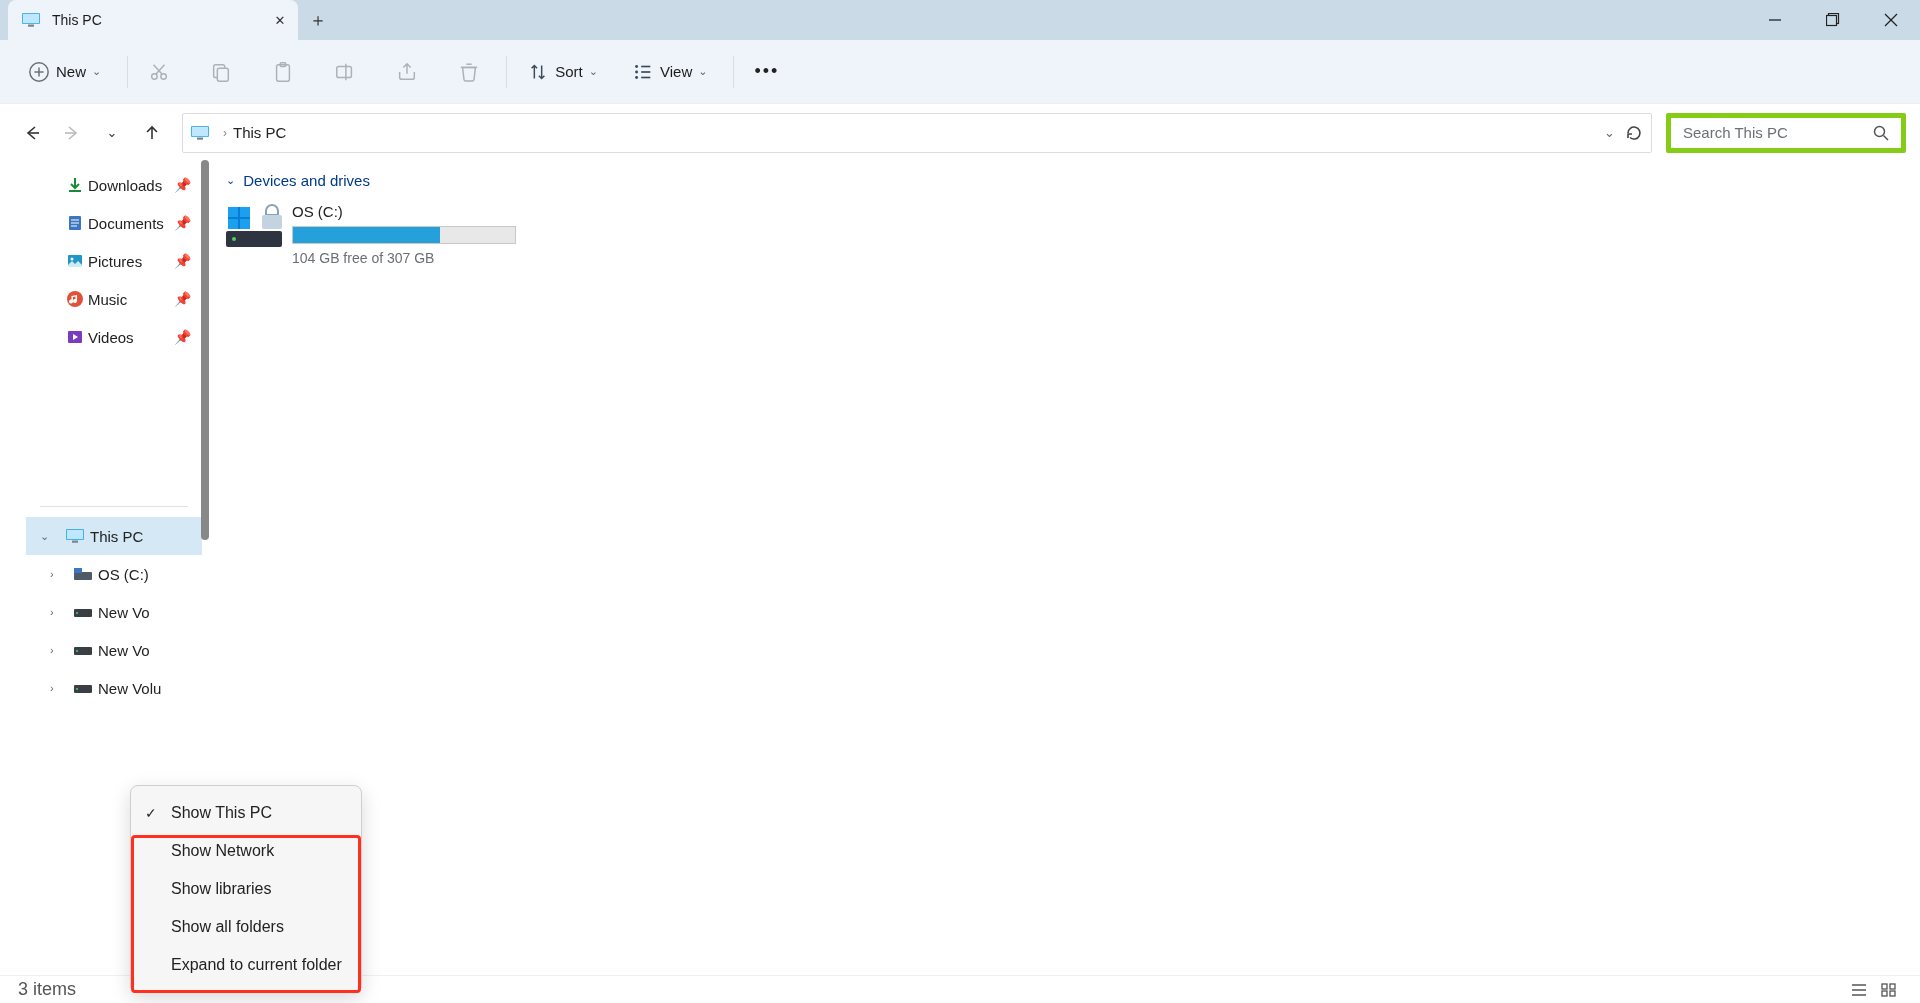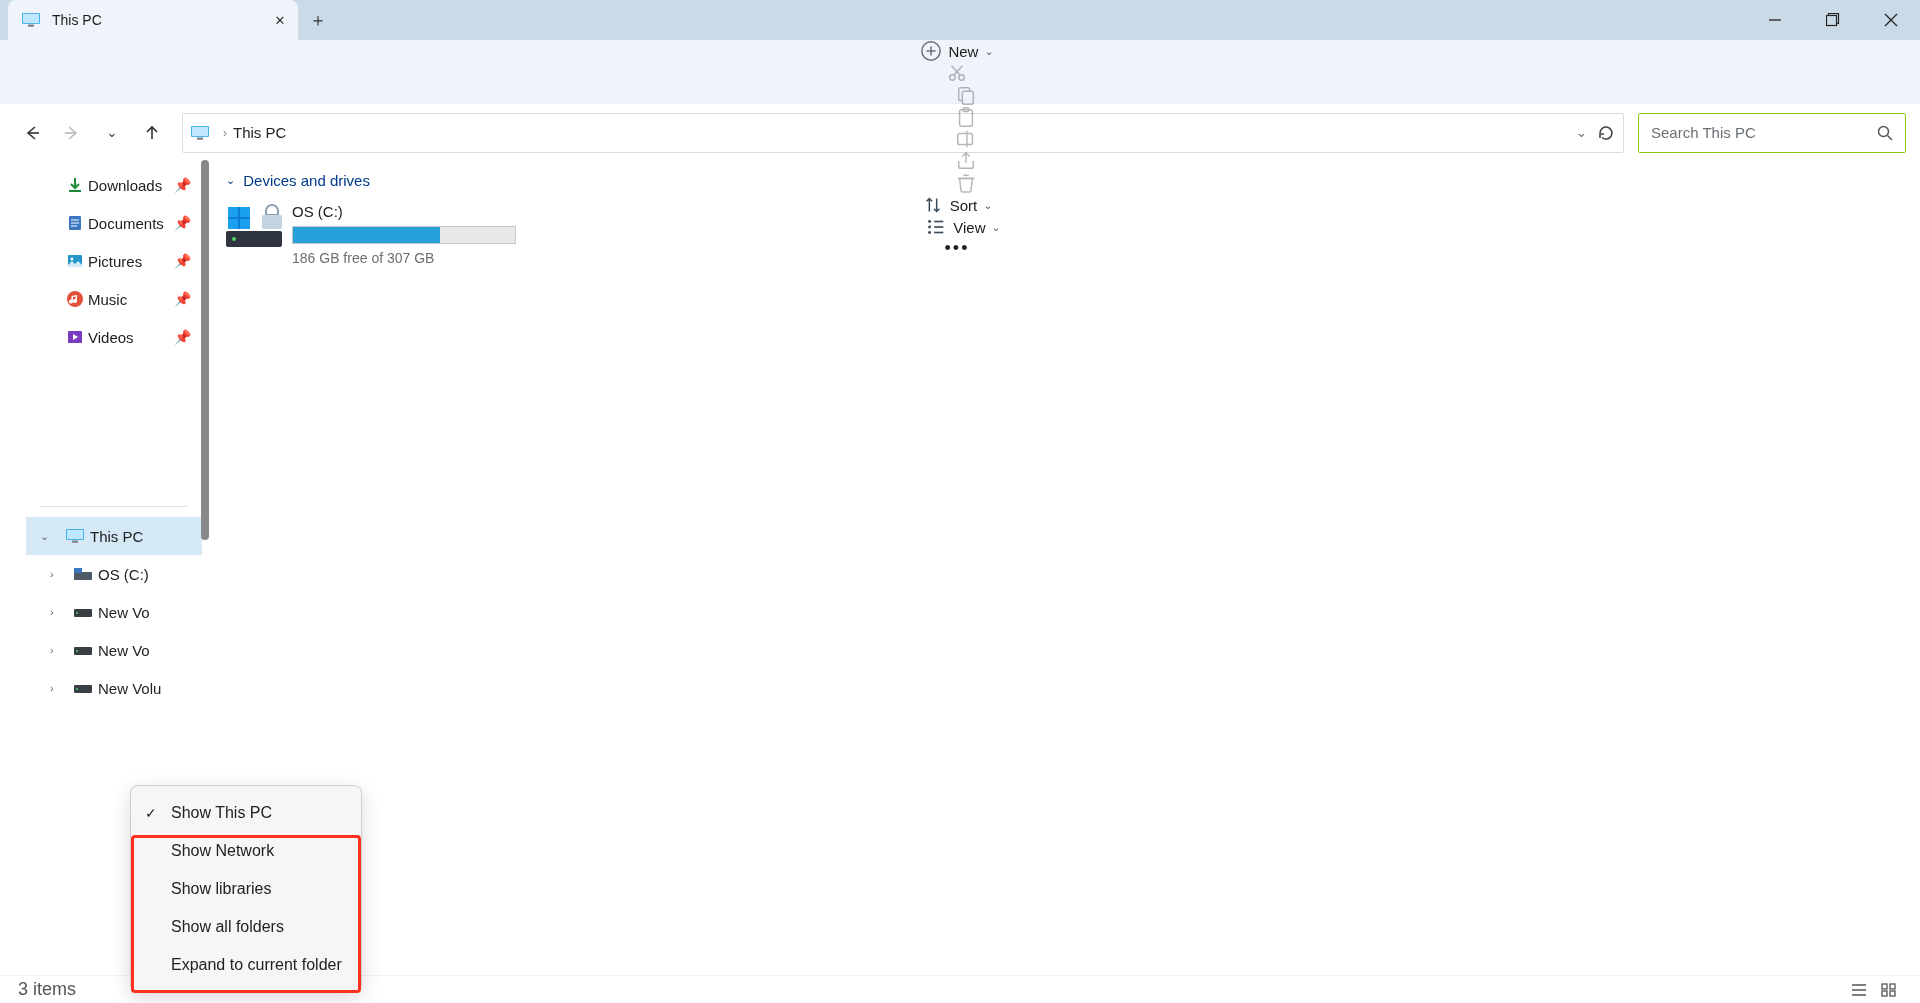--- a/index.html
+++ b/index.html
@@ -5,36 +5,36 @@
   * { box-sizing: border-box; margin: 0; padding: 0; font-family: "Segoe UI", Arial, sans-serif; }
   html, body { width: 1920px; height: 1003px; overflow: hidden; background: #f5f8fb; }
   .titlebar { height: 40px; background: #cadbe7; display: flex; align-items: flex-start; }
   .tab { background: #eff4fa; height: 40px; width: 290px; margin-left: 8px; border-radius: 8px 8px 0 0; display: flex; align-items: center; padding: 0 6px 0 14px; }
   .tab .pc-icon { width: 18px; height: 14px; margin-right: 12px; }
   .tab .label { font-size: 14px; color: #1b1b1b; flex: 1; }
   .tab .close { width: 24px; height: 24px; display:flex; align-items:center; justify-content:center; color:#333; font-size:13px; border-radius:4px; }
   .new-tab { width: 40px; height: 40px; display:flex; align-items:center; justify-content:center; color:#333; font-size:18px; }
   .titlebar-spacer { flex:1; }
   .winbtn { width: 58px; height: 40px; display:flex; align-items:center; justify-content:center; color:#222; }
-  .toolbar { height: 64px; background:#eff4fa; display:flex; align-items:center; padding:0 20px; border-bottom:1px solid #e9eff4;flex-direction:column; }
+  .toolbar { height: 64px; background:#eff4fa; display:flex; align-items:center; padding:0 20px; border-bottom:1px solid #e9eff4; }
   .tbtn { height:40px; display:flex; align-items:center; padding:0 8px; color:#5a6570; border-radius:4px; margin-right:6px; }
   .tbtn.disabled { opacity:0.5; }
   .tbtn svg { width:22px; height:22px; }
   .tbtn .lbl { margin-left:6px; font-size:15px; color:#1b1b1b; }
   .divider { width:1px; height:32px; background:#d5dde5; margin:0 12px; }
   .chev { margin-left:6px; color:#5a6570; font-size:11px; }
   .navrow { height:56px; display:flex; align-items:center; padding:0 14px; gap:4px; background:#fff; border-top:1px solid #fff; }
   .navbtn { width:36px; height:36px; display:flex; align-items:center; justify-content:center; color:#555; border-radius:4px; }
   .navbtn.disabled { color:#aaa; }
   .addrbar { flex:1; height:40px; border:1px solid #dcdcdc; background:#fff; display:flex; align-items:center; padding:0 8px; margin-left:8px; border-radius:2px; }
   .addrbar .pc-icon{ width:18px; height:14px; margin-right:8px;}
   .addrbar .sep{ color:#888; margin:0 6px; font-size:12px;}
   .addrbar .crumb{ font-size:15px; color:#222;}
   .addrbar-spacer{flex:1;}
-  .searchbox { width:268px; height:40px; border:1px solid #84cc16; background:#fff; display:flex; align-items:center; padding:0 12px; margin-left:10px; border-radius:2px; }
+  .searchbox { width:240px; height:40px; border:5px solid #84cc16; background:#fff; display:flex; align-items:center; padding:0 12px; margin-left:10px; border-radius:2px; }
   .searchbox .ph { color:#6b7075; font-size:15px; flex:1;}
   .body { display:flex; height: calc(1003px - 40px - 64px - 56px - 28px); background:#fff;padding-left:26px;}
   .sidebar { width:176px; padding-top:6px; position:relative; }
   .sb-item { height:38px; display:flex; align-items:center; padding-left:40px; font-size:15px; color:#222; position:relative; }
   .sb-item.selected { background:#d4e8f6; }
   .sb-item .icon { position:absolute; left:40px; width:18px; height:18px; }
   .sb-item .txt { margin-left:0; }
   .sb-item .pin { position:absolute; right:10px; color:#9aa2a9; font-size:14px;}
   .sb-item .expander { position:absolute; left:14px; color:#666; font-size:11px;}
   .sb-divider{ height:1px; background:#e2e2e2; margin:10px 14px;}
@@ -336,21 +336,21 @@
               <rect x="14" y="16" width="10" height="10" fill="#1aa0ef"></rect>
               <path d="M40 8a6 6 0 0 1 12 0v4h-12z" fill="none" stroke="#8aa0b4" stroke-width="2"></path>
               <rect x="36" y="12" width="20" height="14" rx="2" fill="#c3d3e0"></rect>
             </svg>
         </div>
         <div class="drive-info">
           <div class="drive-name">OS (C:)</div>
           <div class="bar">
               <div class="fill" style="width:66%"></div>
             </div>
-          <div class="drive-status">186 GB free of 307 GB</div>
+          <div class="drive-status">104 GB free of 307 GB</div>
         </div>
       </div>
 
 
     </div>
   </div>
 </div>
 
 <div class="statusbar">
   <span>3 items</span>

